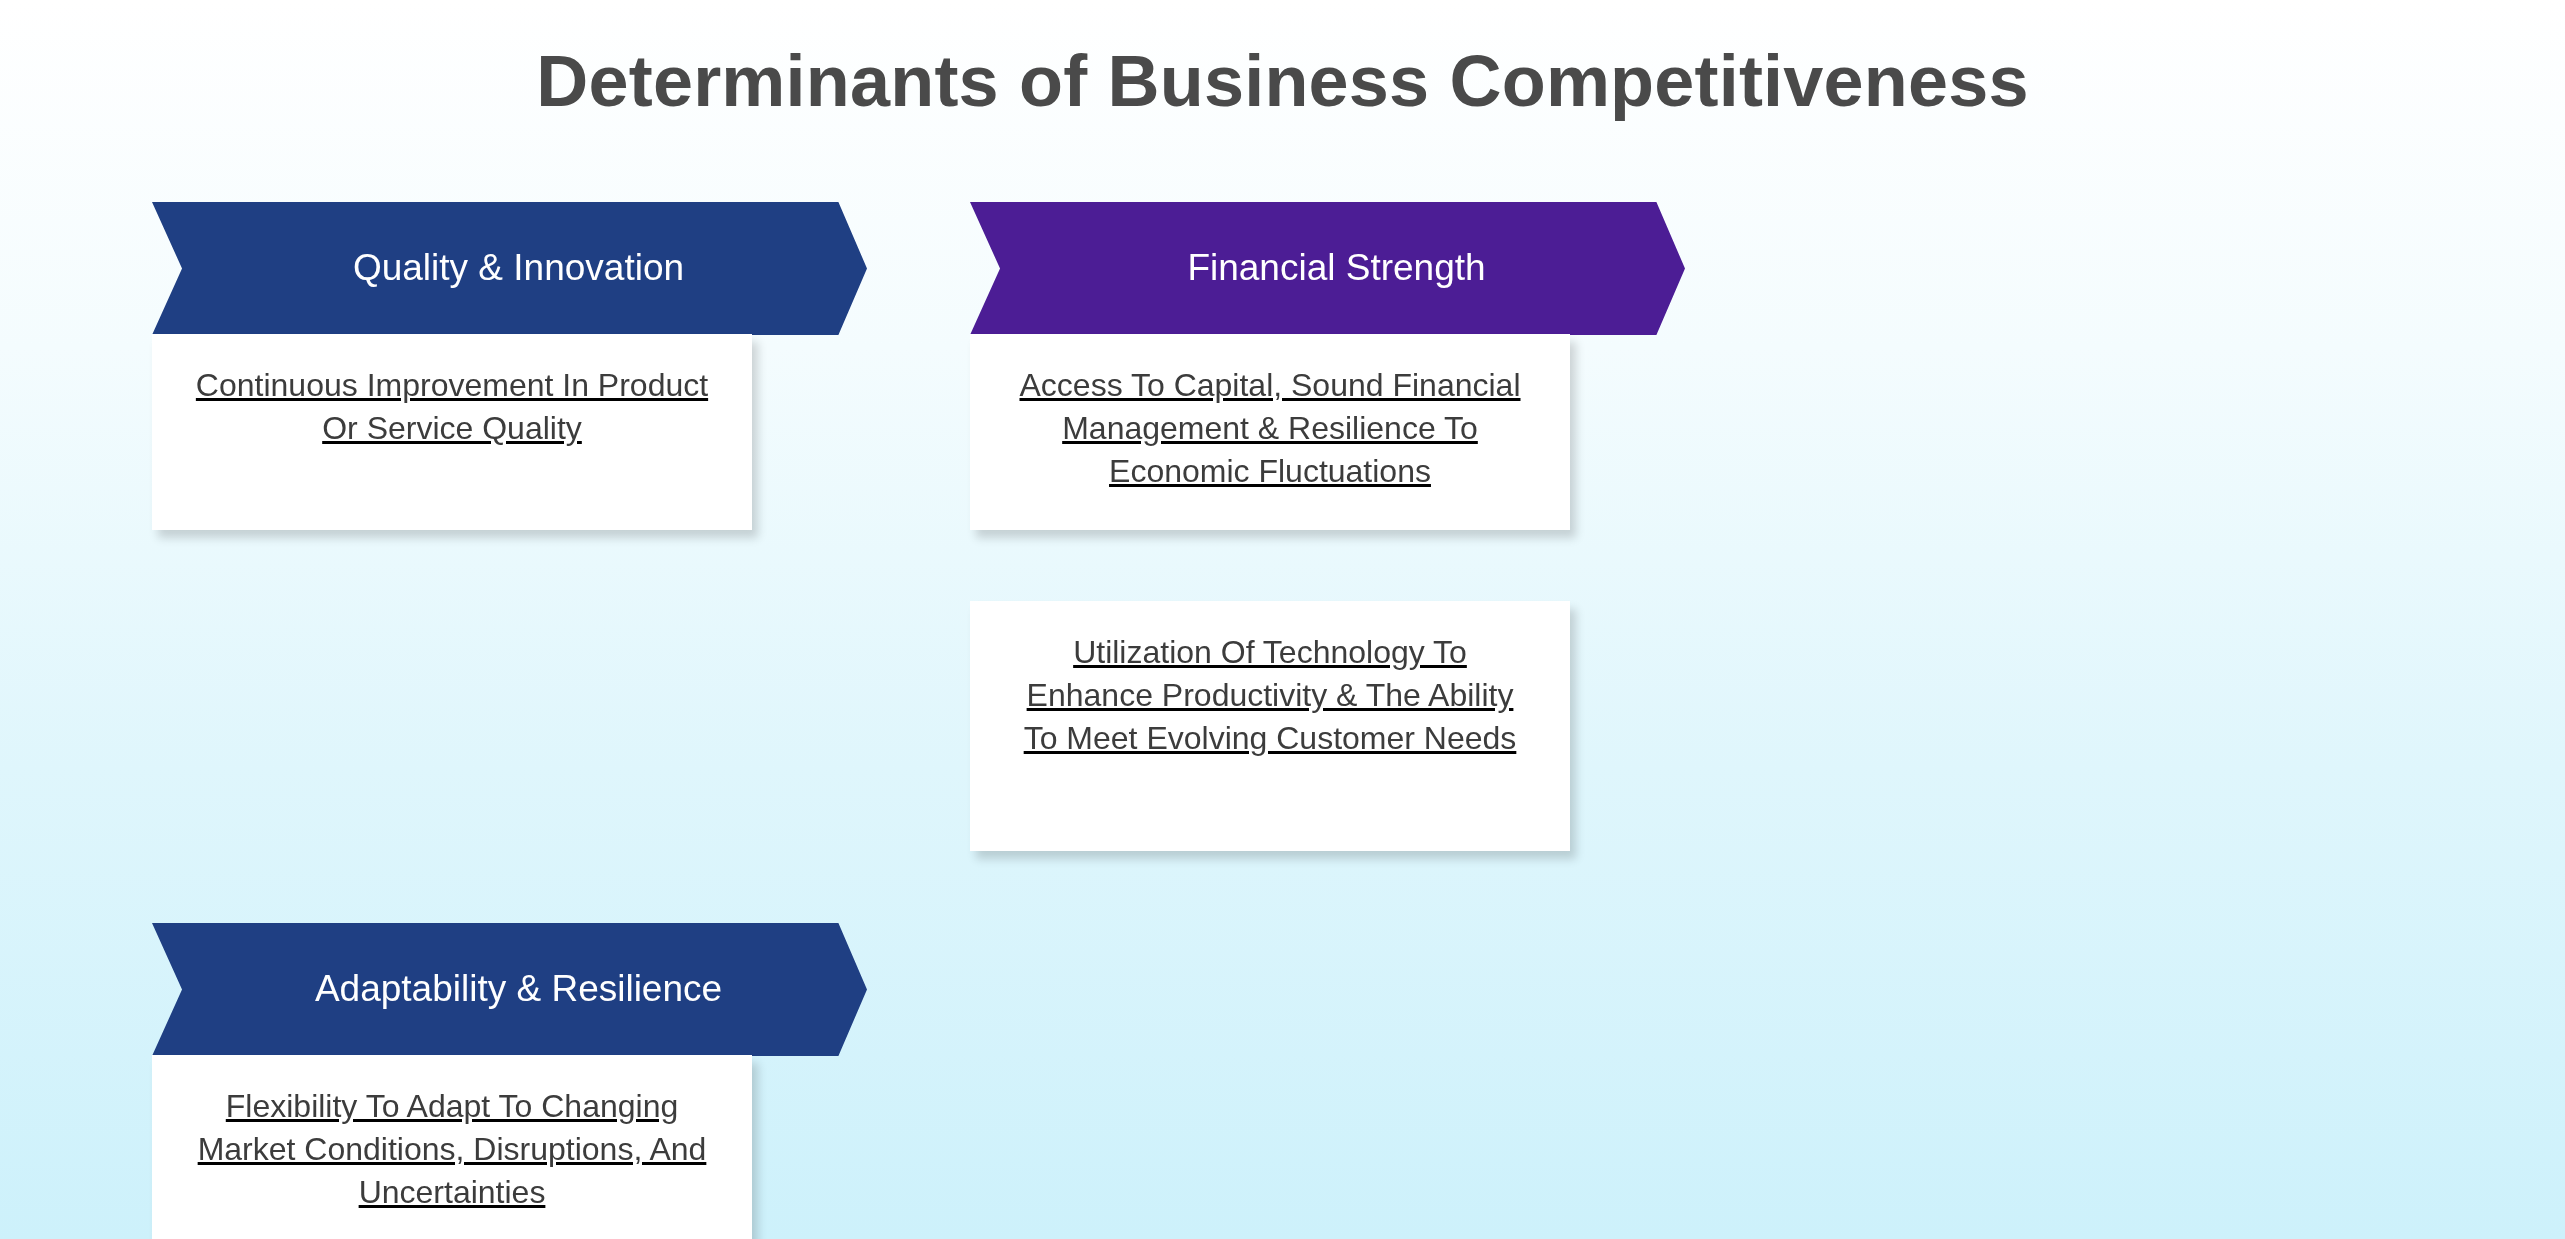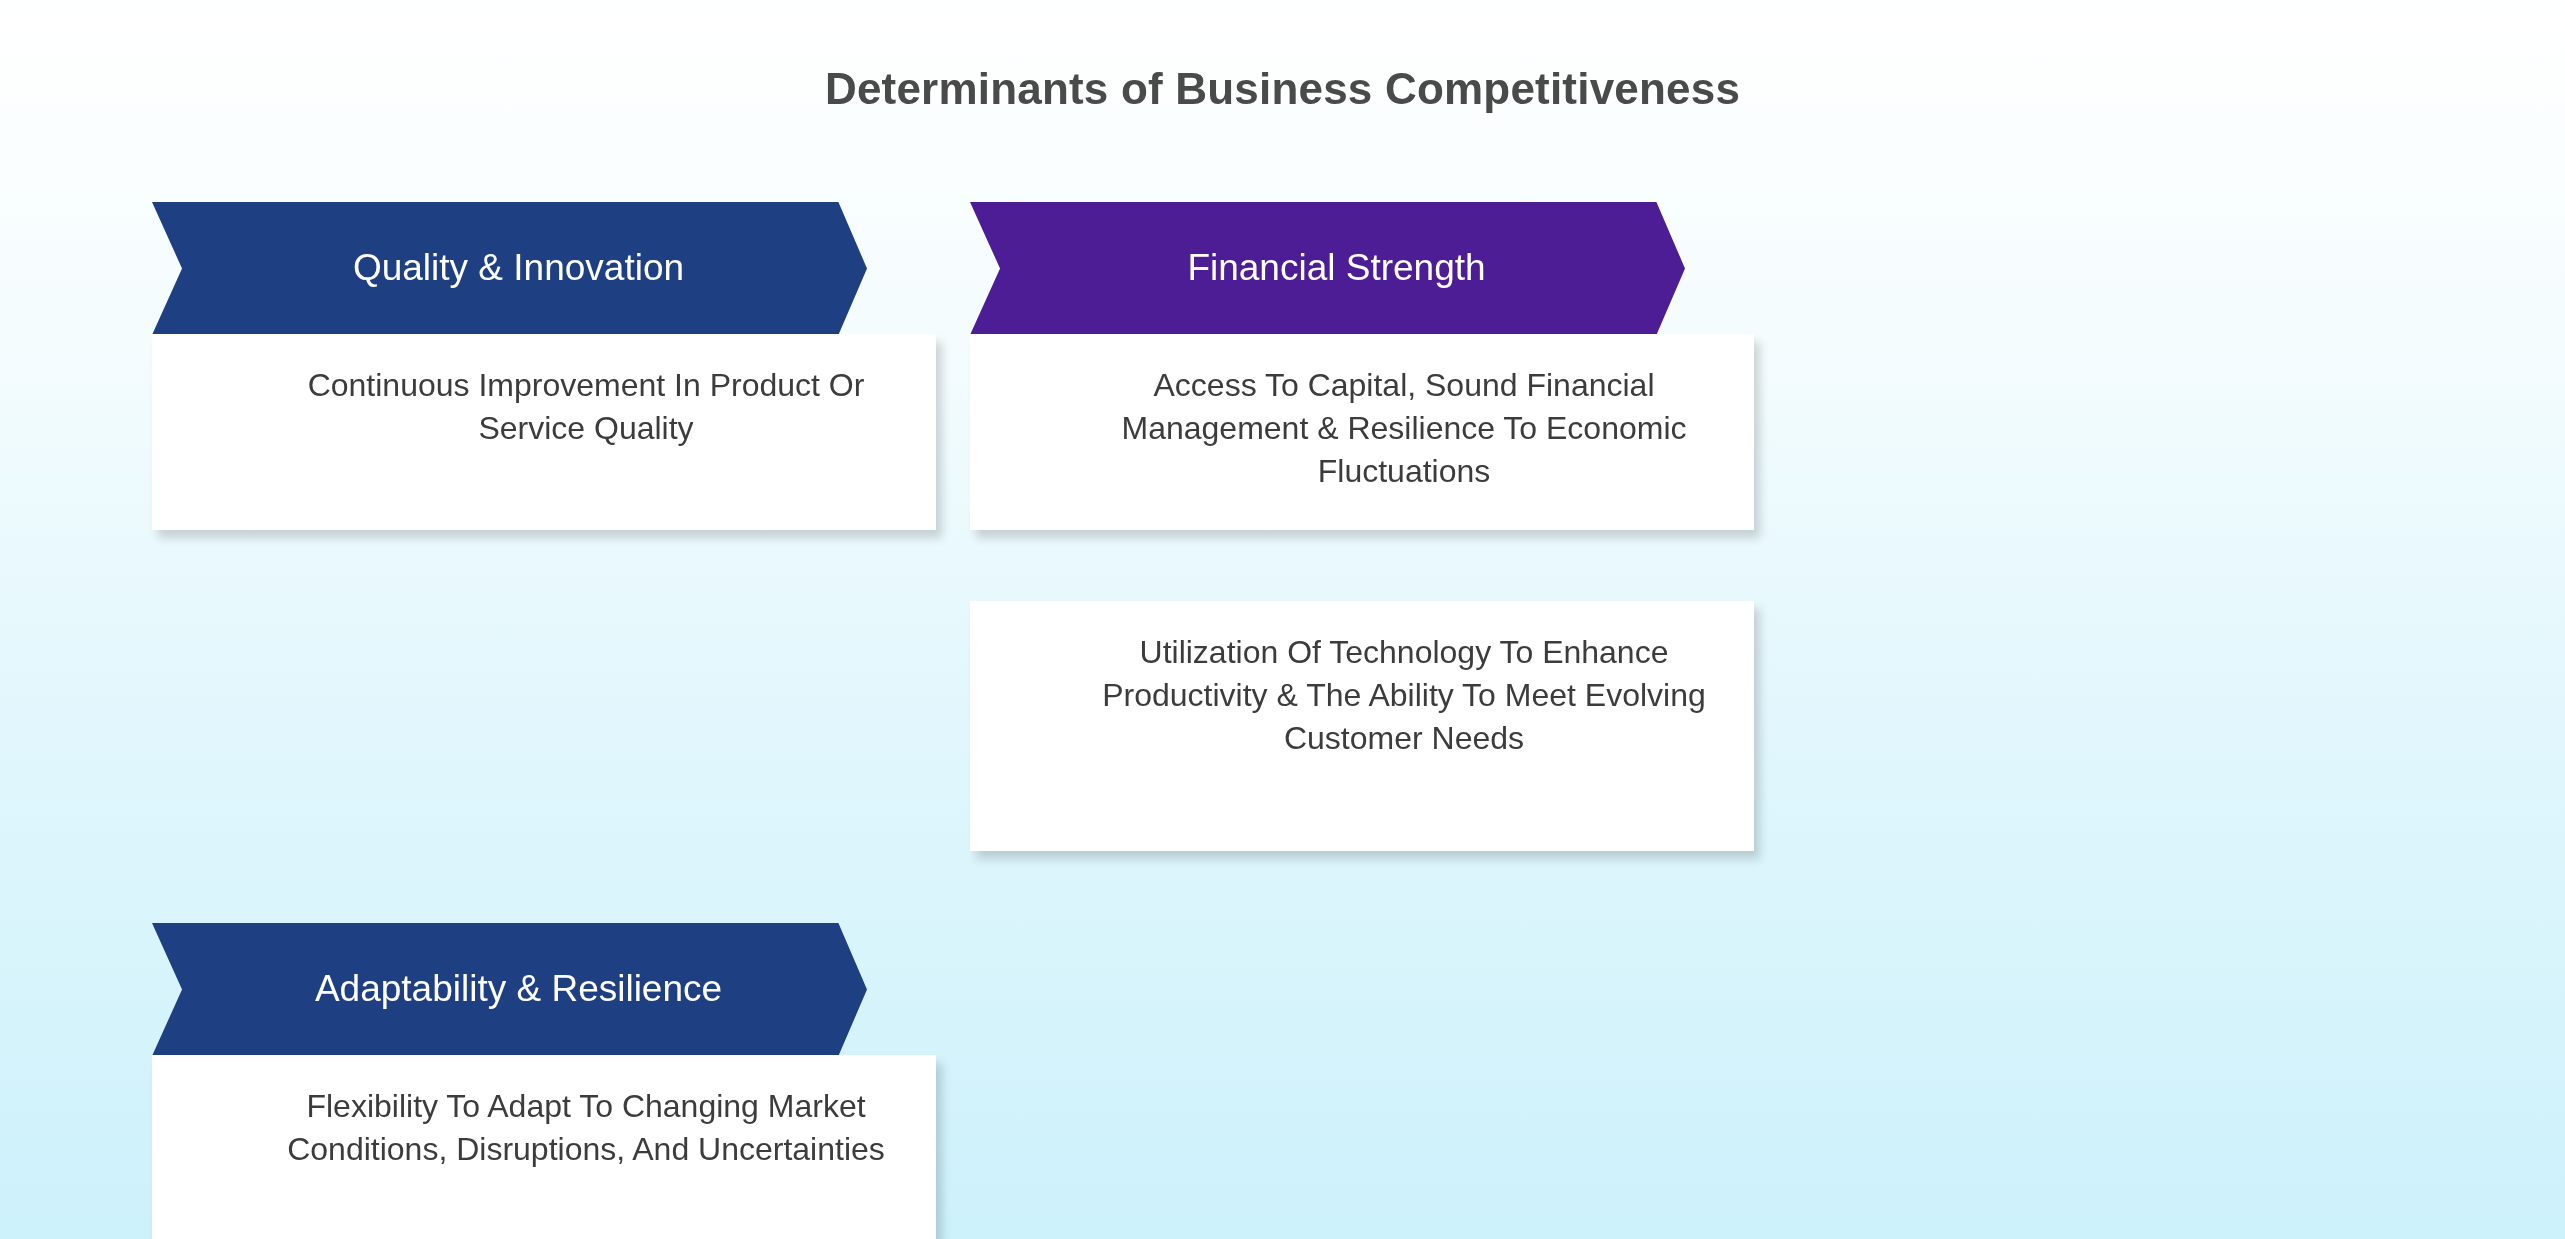--- a/index.html
+++ b/index.html
@@ -16,25 +16,25 @@
 
   .canvas {
     position: relative;
     width: 2565px;
     height: 1239px;
     box-sizing: border-box;
   }
 
   .page-title {
     position: absolute;
-    top: 64px;
+    top: 40px;
     left: 0;
     width: 100%;
     text-align: center;
-    font-size: 44px;
+    font-size: 72px;
     font-weight: bold;
     color: #4a4a4a;
     letter-spacing: 0.2px;
   }
 
   .grid {
     position: absolute;
     top: 202px;
     left: 152px;
     width: 2276px;
@@ -66,29 +66,30 @@
     text-align: center;
   }
 
   .chevron-label {
     display: block;
     line-height: 1.1;
   }
 
   .body {
     position: relative;
-    width: 784px;
+    width: 600px;
     min-height: 185px;
     margin-top: -1px;
     background: #ffffff;
     box-shadow: 6px 8px 9px rgba(0,0,0,0.16);
     box-sizing: border-box;
     padding: 30px 40px 34px 40px;
     display: flex;
     justify-content: flex-end;
+    text-decoration: underline;
   }
 
   .body-text {
     font-size: 32px;
     line-height: 1.35;
     color: #3c3c3c;
     text-align: center;
     max-width: 620px;
   }
 

